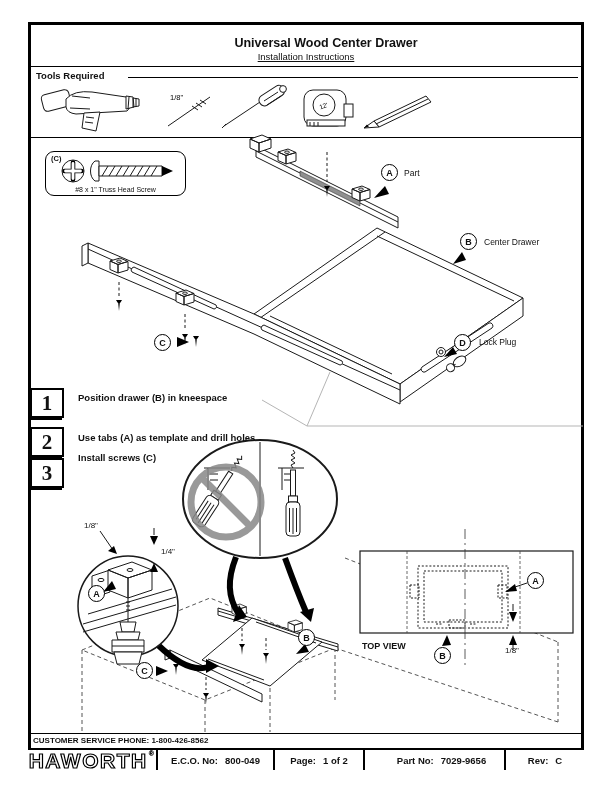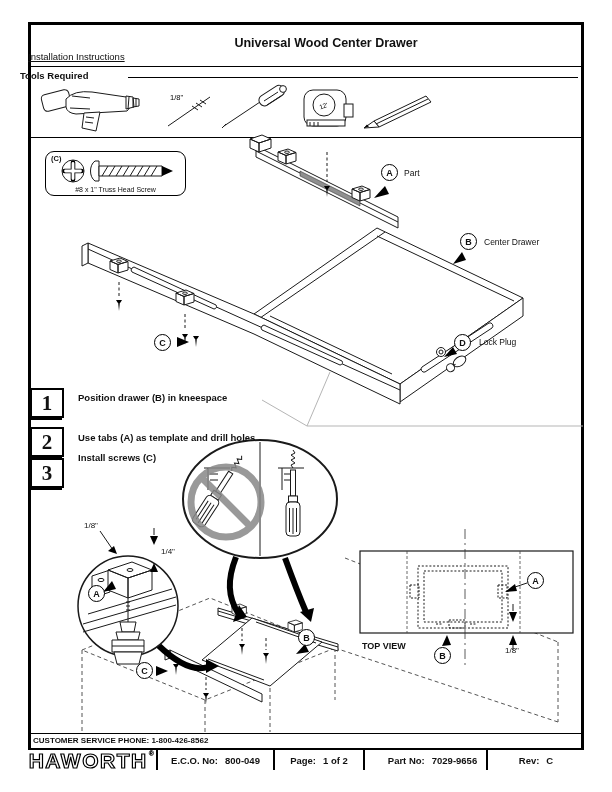--- a/index.html
+++ b/index.html
@@ -3,23 +3,23 @@
 <meta charset="utf-8">
 <style>
   html,body{margin:0;padding:0;background:#fff;}
   .page{position:relative;width:612px;height:792px;background:#fff;overflow:hidden;
         font-family:"Liberation Sans",sans-serif;color:#111;}
   .frame{position:absolute;left:28px;top:22px;width:556px;height:748px;
          border:3px solid #000;box-sizing:border-box;}
   .hline{position:absolute;background:#000;height:1.3px;}
   .title{position:absolute;left:28px;top:36px;width:556px;text-align:center;
          font-size:12.5px;font-weight:bold;padding-left:20px;}
-  .subtitle{position:absolute;left:28px;top:51px;width:556px;
+  .subtitle{position:absolute;left:28px;top:51px;width:556px;text-align:center;
             font-size:9.5px;text-decoration:underline;}
-  .tools-head{position:absolute;left:20px;top:70px;font-size:9.5px;font-weight:bold;}
+  .tools-head{position:absolute;left:36px;top:70px;font-size:9.5px;font-weight:bold;}
   .co{position:absolute;width:17px;height:17px;border:1.3px solid #000;border-radius:50%;
       background:#fff;display:flex;align-items:center;justify-content:center;
       font-size:9px;font-weight:bold;z-index:6;box-sizing:border-box;}
   .co-label{position:absolute;font-size:8.5px;white-space:nowrap;z-index:6;}
   .dim{position:absolute;font-size:8px;white-space:nowrap;z-index:6;}
   .screwbox{position:absolute;left:45px;top:151px;width:141px;height:45px;
             border:1.6px solid #000;border-radius:9px;box-sizing:border-box;z-index:5;background:#fff;}
   .screwbox .tag{position:absolute;left:5px;top:2px;font-size:7.5px;font-weight:bold;}
   .screwbox .cap{position:absolute;left:0;bottom:2px;width:100%;text-align:center;font-size:7px;}
   .step-box{position:absolute;width:34px;height:30px;border:2.2px solid #000;background:#fff;
@@ -355,21 +355,21 @@
       <span class="logo"><span>HAWORTH</span><span class="logo-reg">®</span></span>
     </div>
     <div class="fcell" style="width:117px;">
       <span class="lbl">E.C.O. No:</span>
       <span>800-049</span>
     </div>
     <div class="fcell" style="width:90px;">
       <span class="lbl">Page:</span>
       <span>1 of 2</span>
     </div>
-    <div class="fcell" style="width:123px;padding-left:14px;">
+    <div class="fcell" style="width:141px;padding-left:14px;">
       <span class="lbl">Part No:</span>
       <span>7029-9656</span>
     </div>
     <div class="fcell" style="flex:1;">
       <span class="lbl">Rev:</span>
       <span>C</span>
     </div>
   </div>
 </div>
 

